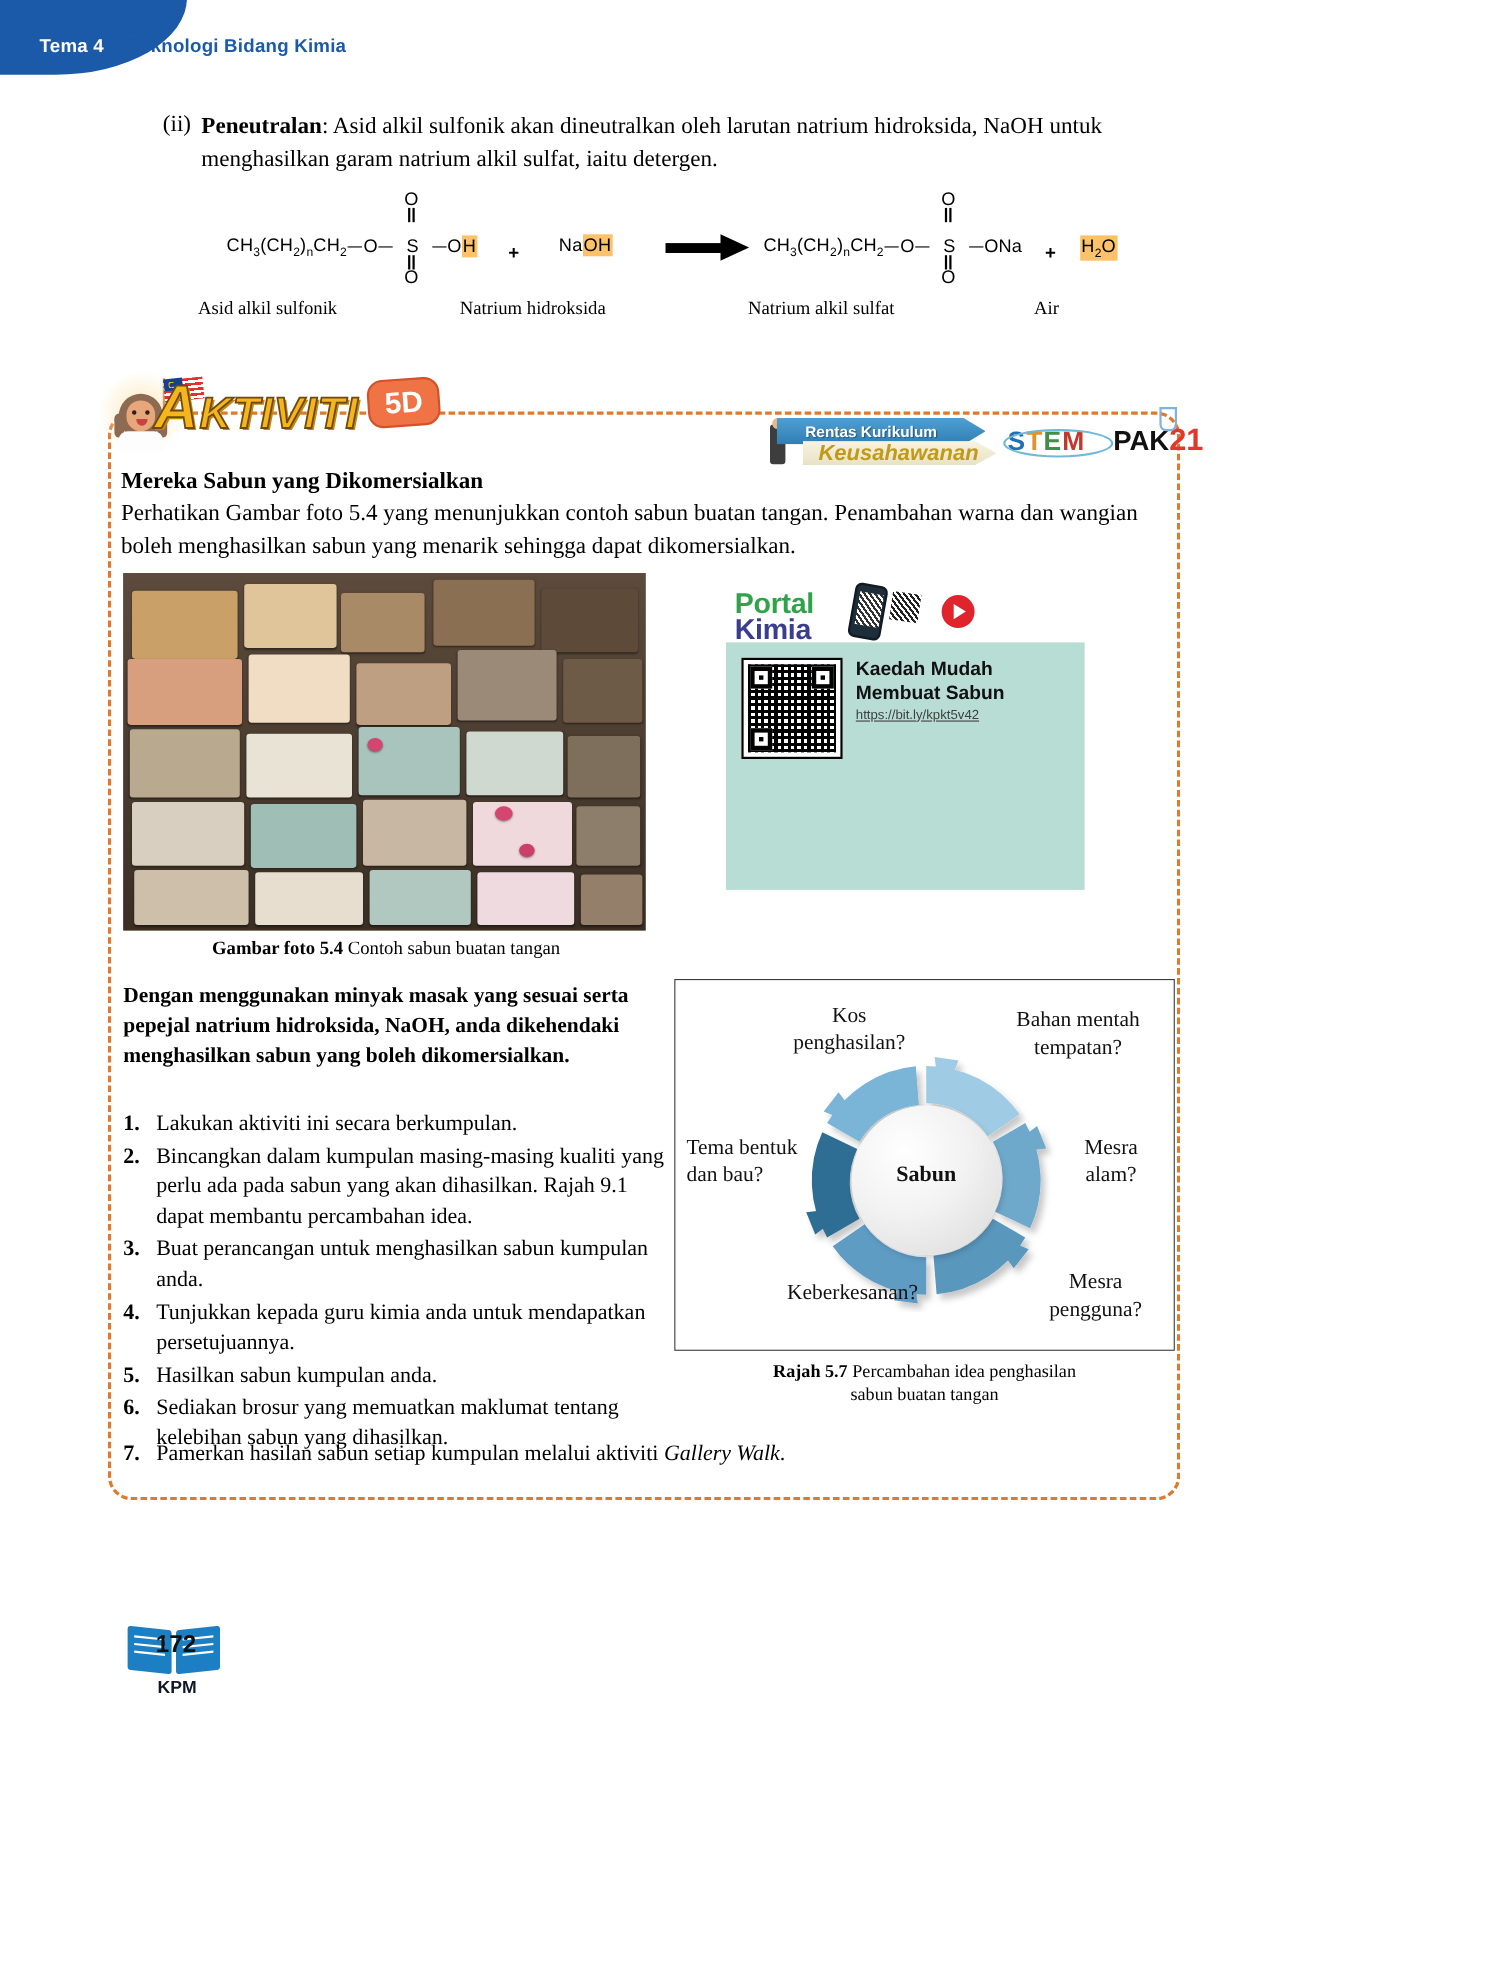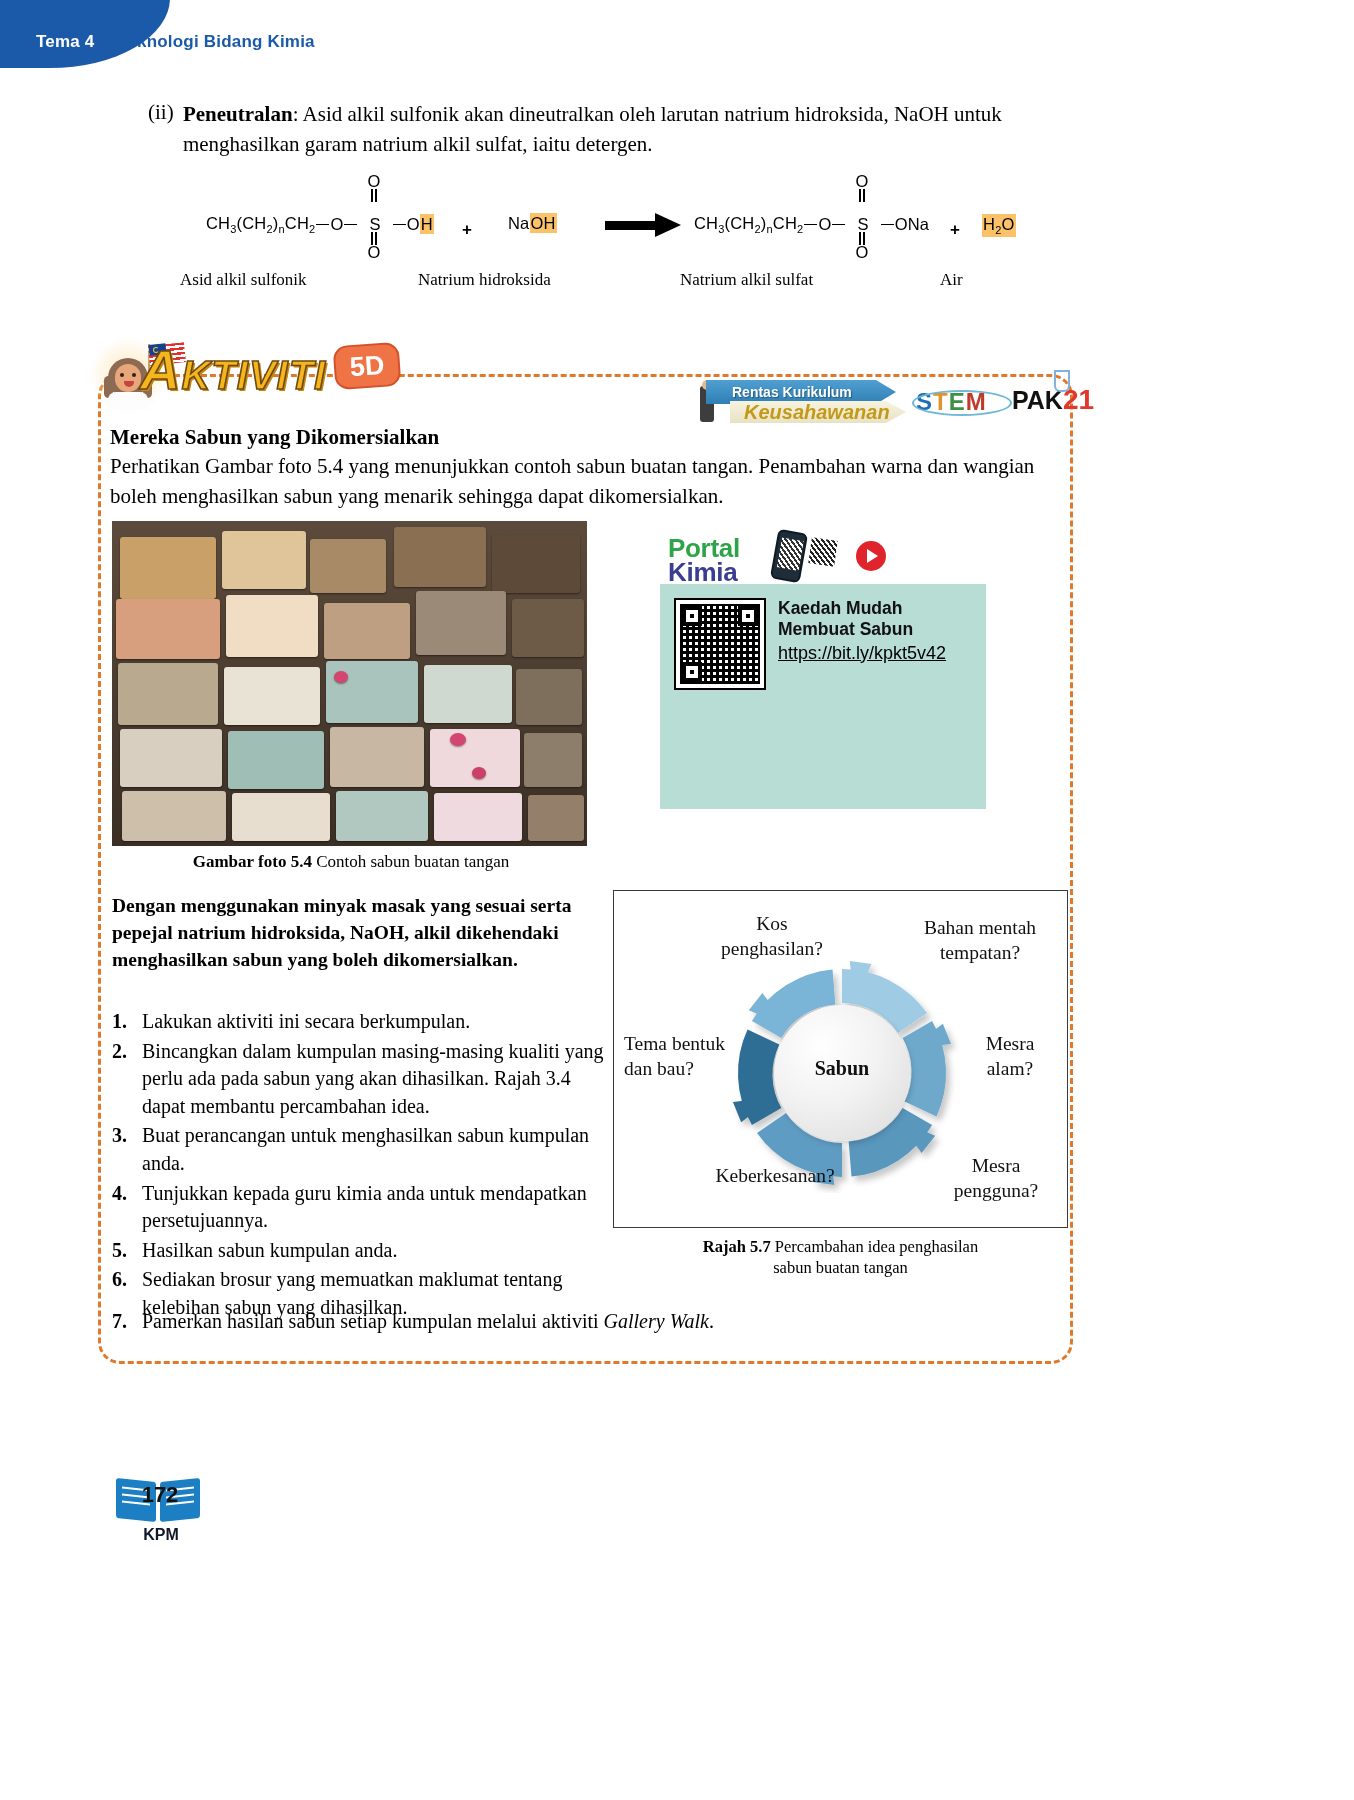--- a/index.html
+++ b/index.html
@@ -217,21 +217,21 @@
       repeating-linear-gradient(0deg,#000 0 3px,transparent 3px 6px),
       repeating-linear-gradient(90deg,#000 0 3px,#fff 3px 6px);
     background-blend-mode: multiply;
   }
   .qrcode .fm { position:absolute; width:20px; height:20px; border:4px solid #000; background:#fff; }
   .qrcode .fm::after{content:"";position:absolute;left:4px;top:4px;width:4px;height:4px;background:#000;}
   .qrcode .fm.a{left:6px;top:6px;} .qrcode .fm.b{right:6px;top:6px;} .qrcode .fm.c{left:6px;bottom:6px;}
   .qrtxt { position:absolute; left:104px; top:0; width:200px; }
   .qrtitle { font-family:"Liberation Sans",sans-serif; font-weight:bold; font-size:17.5px;
      color:#111; line-height:1.22; }
-  .qrurl { font-family:"Liberation Sans",sans-serif; font-size:18px; color:#000000;
+  .qrurl { font-family:"Liberation Sans",sans-serif; font-size:12px; color:#404040;
      text-decoration: underline; line-height:1.3; display:inline-block; margin-top:1px;}
 
   
   .inst-head { position:absolute; top:893px; left:112px; width:480px;
      font-size:19.5px; font-weight:bold; line-height:1.38; }
   .inst-list { position:absolute; top:1008px; left:112px; width:500px; font-size:20px; }
   .inst-item { display:flex; margin-bottom:2px; line-height:1.38; }
   .inst-n { width:30px; font-weight:bold; flex:none; }
   .inst-t { flex:1; }
   .inst-t i { font-style: italic; }
@@ -451,29 +451,29 @@
       <span class="fm b"></span>
       <span class="fm c"></span>
     </div>
     <div class="qrtxt">
       <div class="qrtitle">Kaedah Mudah Membuat Sabun</div>
       <a class="qrurl" href="#">https://bit.ly/kpkt5v42</a>
     </div>
   </div>
 </div>
 
-<div class="inst-head">Dengan menggunakan minyak masak yang sesuai serta pepejal natrium hidroksida, NaOH, alkil dikehendaki menghasilkan sabun yang boleh dikomersialkan.</div>
+<div class="inst-head">Dengan menggunakan minyak masak yang sesuai serta pepejal natrium hidroksida, NaOH, anda dikehendaki menghasilkan sabun yang boleh dikomersialkan.</div>
 <div class="inst-list">
   <div class="inst-item">
     <span class="inst-n">1.</span>
     <span class="inst-t">Lakukan aktiviti ini secara berkumpulan.</span>
   </div>
   <div class="inst-item">
     <span class="inst-n">2.</span>
-    <span class="inst-t">Bincangkan dalam kumpulan  masing-masing kualiti yang perlu ada pada sabun yang akan dihasilkan. Rajah 3.4 dapat membantu percambahan idea.</span>
+    <span class="inst-t">Bincangkan dalam kumpulan  masing-masing kualiti yang perlu ada pada sabun yang akan dihasilkan. Rajah 9.1 dapat membantu percambahan idea.</span>
   </div>
   <div class="inst-item">
     <span class="inst-n">3.</span>
     <span class="inst-t">Buat perancangan untuk menghasilkan sabun kumpulan anda.</span>
   </div>
   <div class="inst-item">
     <span class="inst-n">4.</span>
     <span class="inst-t">Tunjukkan kepada guru kimia anda untuk mendapatkan persetujuannya.</span>
   </div>
   <div class="inst-item">

